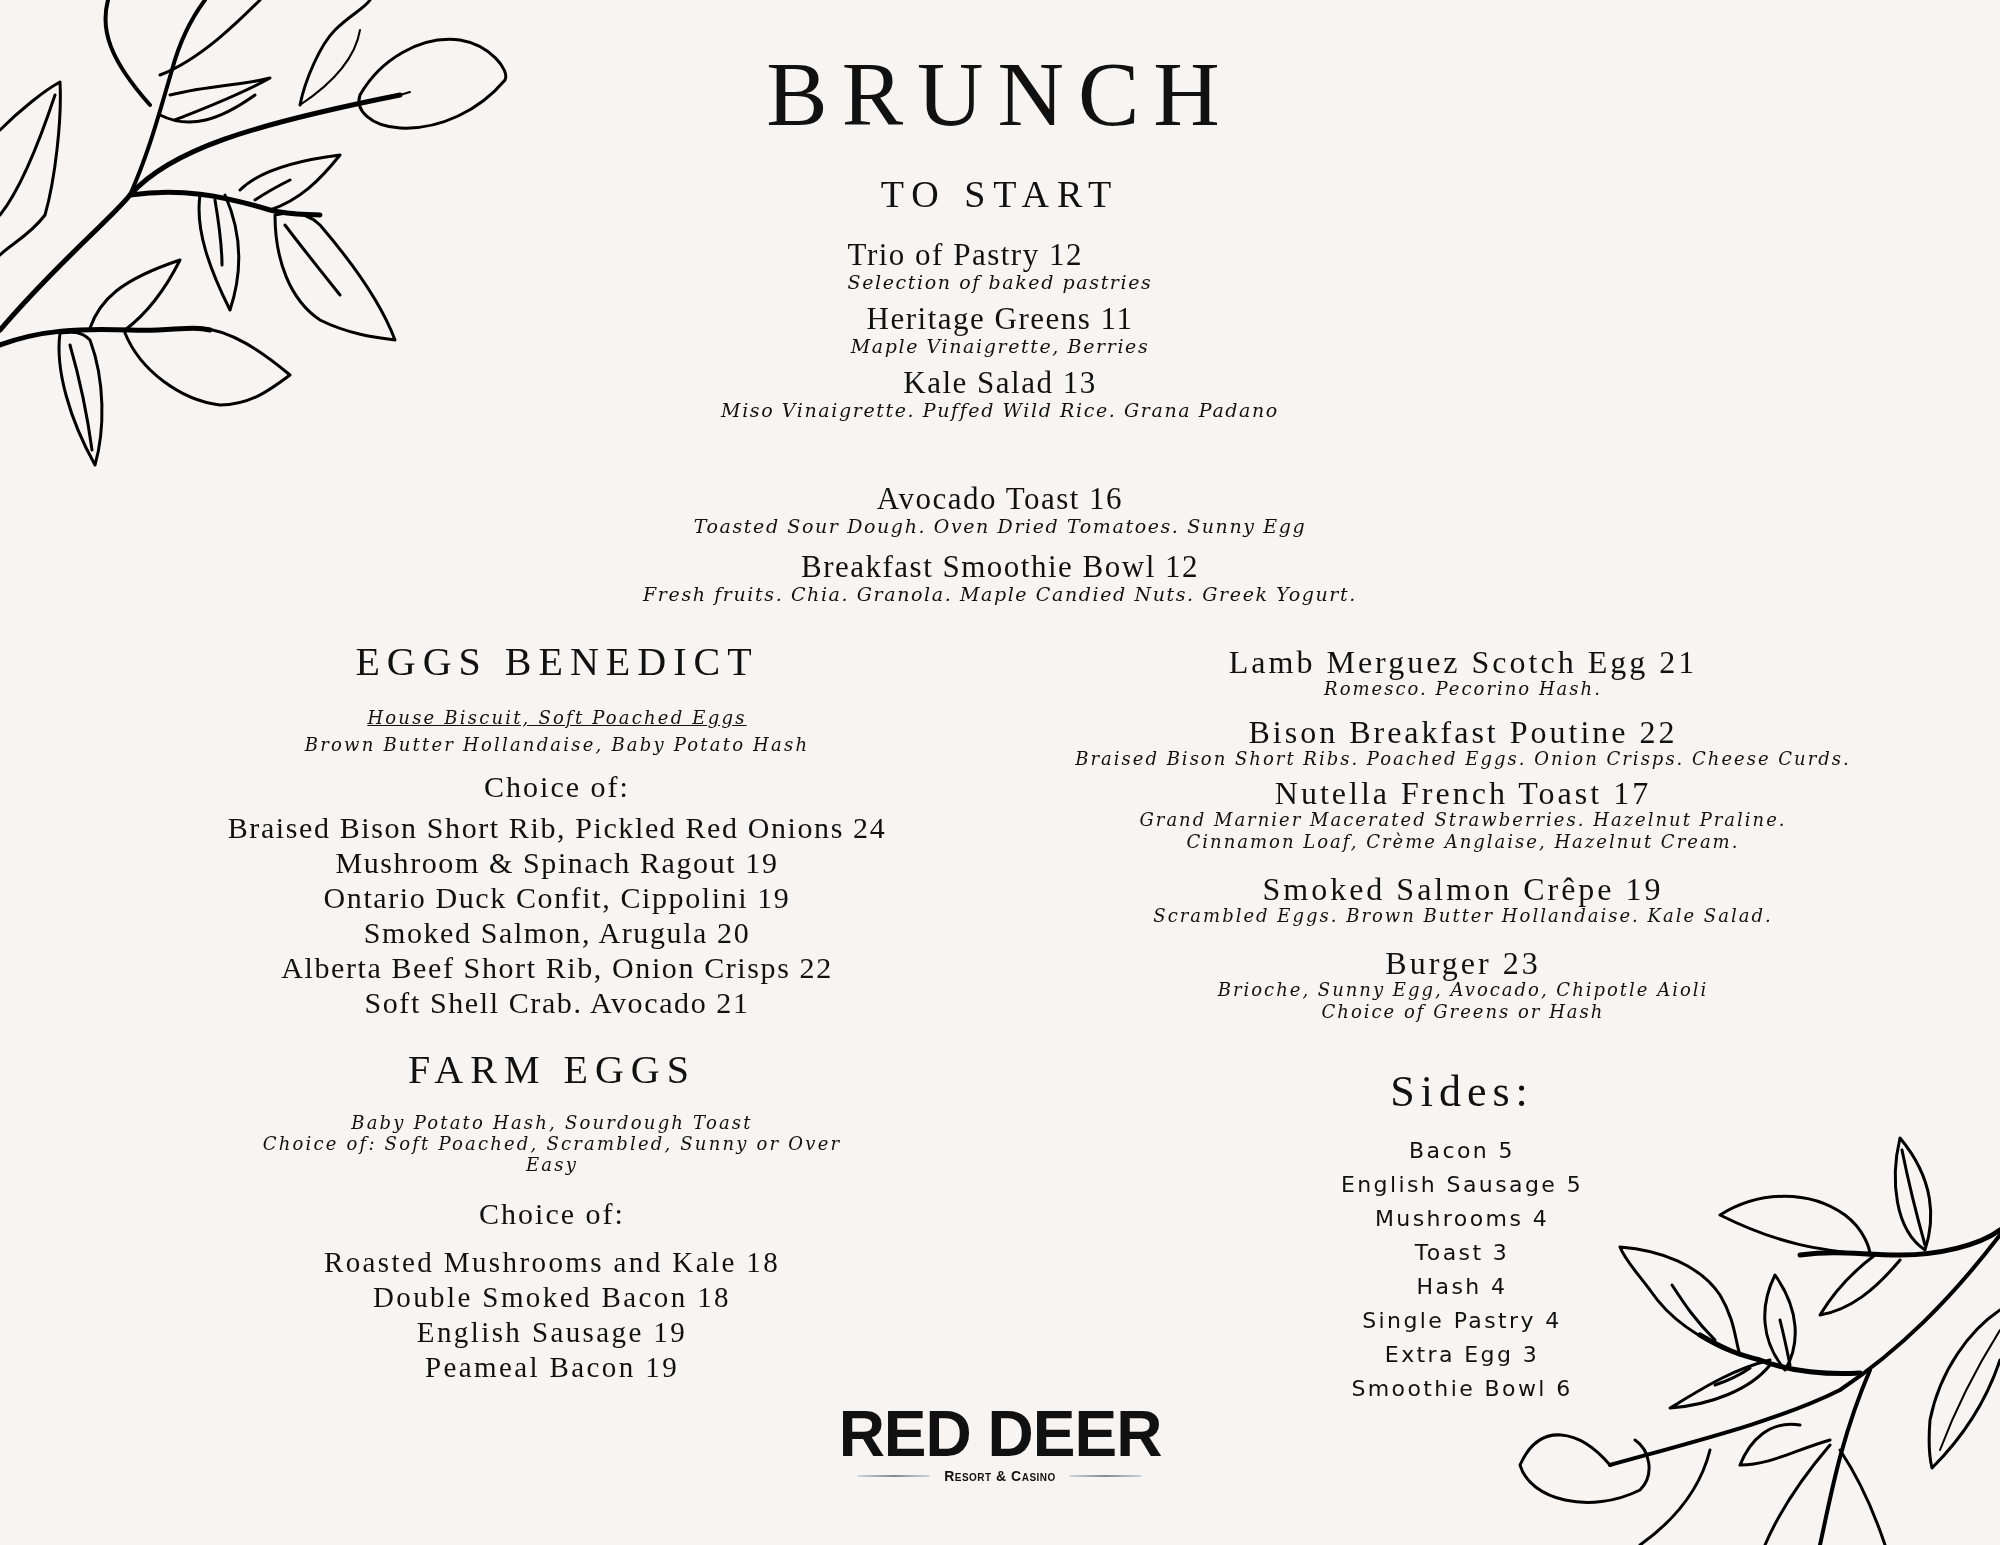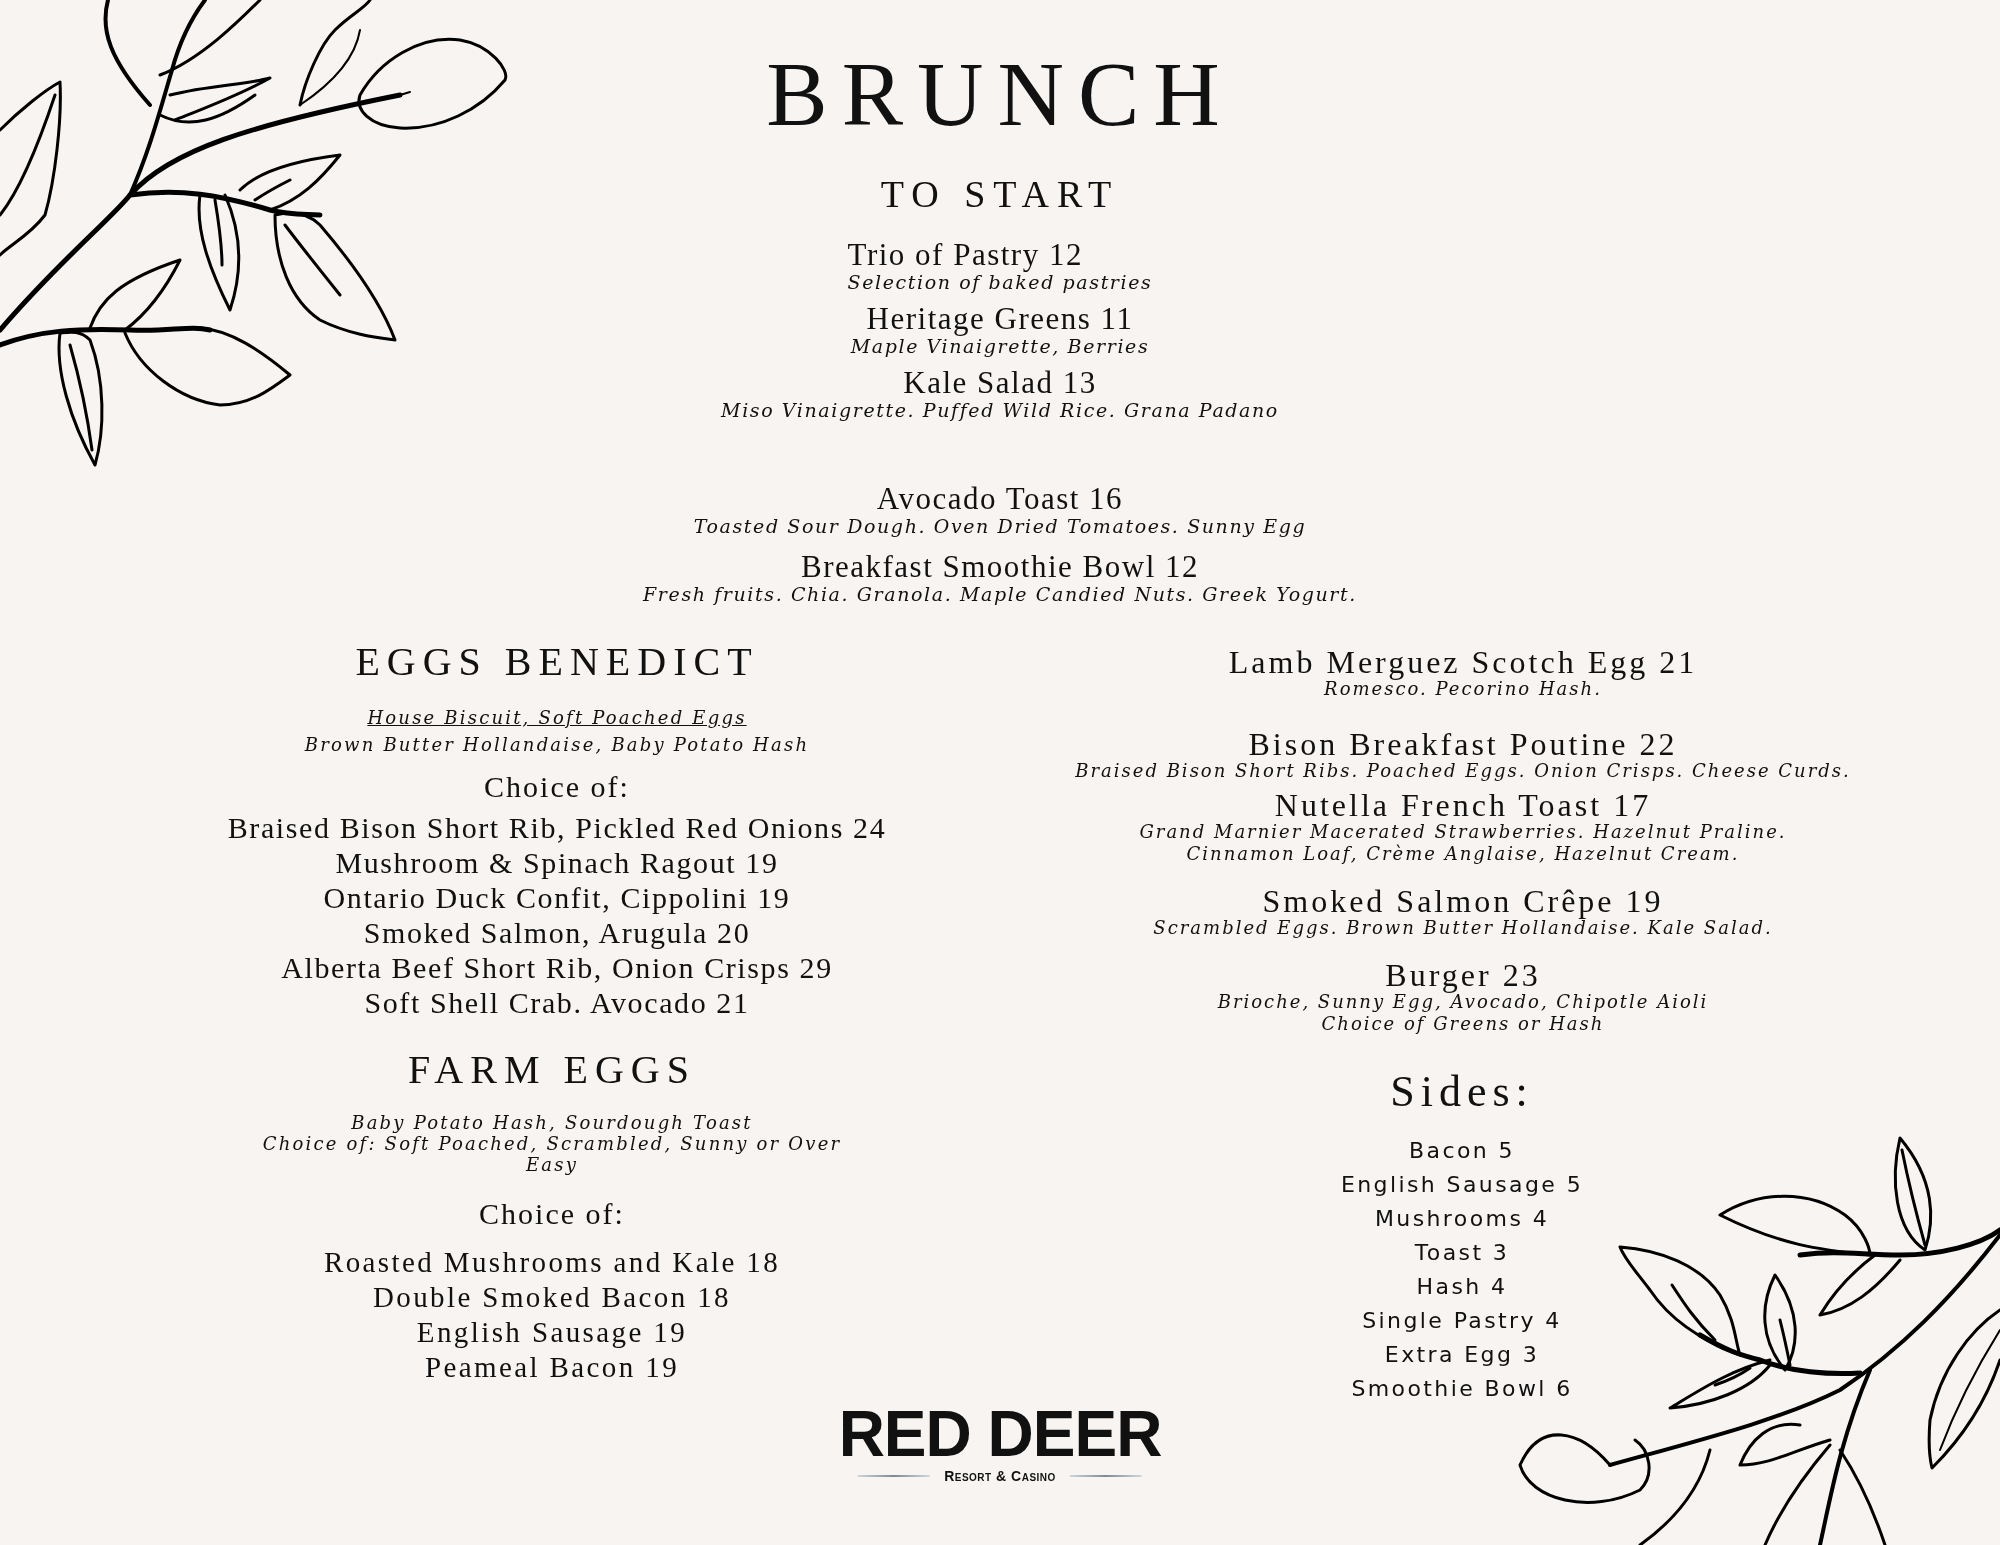--- a/index.html
+++ b/index.html
@@ -132,38 +132,38 @@
 
 <div class="abs block center" style="left:557px;top:642px;">
   <div class="section-heading">EGGS BENEDICT</div>
   <div class="item-desc" style="margin-top:22px;font-size:18px;letter-spacing:2.2px;line-height:27px;text-decoration:underline;">House Biscuit, Soft Poached Eggs</div>
   <div class="item-desc" style="font-size:18px;letter-spacing:2.2px;line-height:27px;">Brown Butter Hollandaise, Baby Potato Hash</div>
   <div class="choice-label" style="margin-top:14px;margin-bottom:8px;">Choice of:</div>
   <div class="choice-item">Braised Bison Short Rib, Pickled Red Onions  24</div>
   <div class="choice-item">Mushroom &amp; Spinach Ragout  19</div>
   <div class="choice-item">Ontario Duck Confit, Cippolini  19</div>
   <div class="choice-item">Smoked Salmon, Arugula  20</div>
-  <div class="choice-item">Alberta Beef Short Rib, Onion Crisps  29</div>
+  <div class="choice-item">Alberta Beef Short Rib, Onion Crisps  22</div>
   <div class="choice-item">Soft Shell Crab. Avocado  21</div>
 </div>
 
 <div class="abs block center" style="left:552px;top:1050px;">
   <div class="section-heading">FARM EGGS</div>
   <div class="item-desc" style="margin-top:22px;font-size:18px;letter-spacing:2.2px;line-height:21px;">Baby Potato Hash, Sourdough Toast</div>
   <div class="item-desc" style="font-size:18px;letter-spacing:2.2px;line-height:21px;">Choice of: Soft Poached, Scrambled, Sunny or Over</div>
   <div class="item-desc" style="font-size:18px;letter-spacing:2.2px;line-height:21px;">Easy</div>
   <div class="choice-label" style="margin-top:24px;margin-bottom:16px;">Choice of:</div>
   <div class="farm-item">Roasted Mushrooms and Kale  18</div>
   <div class="farm-item">Double Smoked Bacon  18</div>
   <div class="farm-item">English Sausage  19</div>
   <div class="farm-item">Peameal Bacon  19</div>
 </div>
 
 <div class="abs block center" style="left:1463px;top:646px;">
-  <div style="text-align:center;margin-bottom:28px;">
+  <div style="text-align:center;margin-bottom:16px;">
     <div class="right-name">Lamb Merguez Scotch Egg 21</div>
     <div class="right-desc">Romesco. Pecorino Hash.</div>
   </div>
   <div style="text-align:center;margin-bottom:7px;">
     <div class="right-name">Bison Breakfast Poutine 22</div>
     <div class="right-desc">Braised Bison Short Ribs. Poached Eggs. Onion Crisps. Cheese Curds.</div>
   </div>
   <div style="text-align:center;margin-bottom:20px;">
     <div class="right-name">Nutella French Toast 17</div>
     <div class="right-desc">Grand Marnier Macerated Strawberries. Hazelnut Praline.</div>

